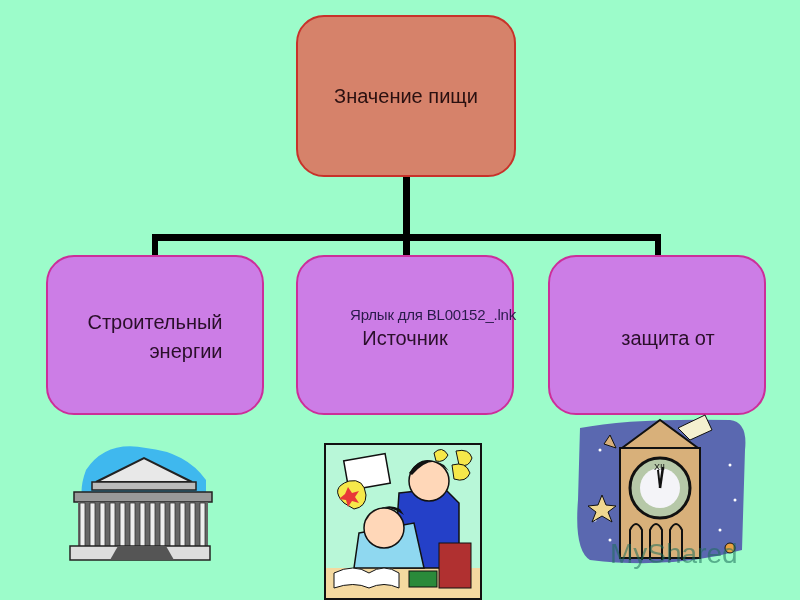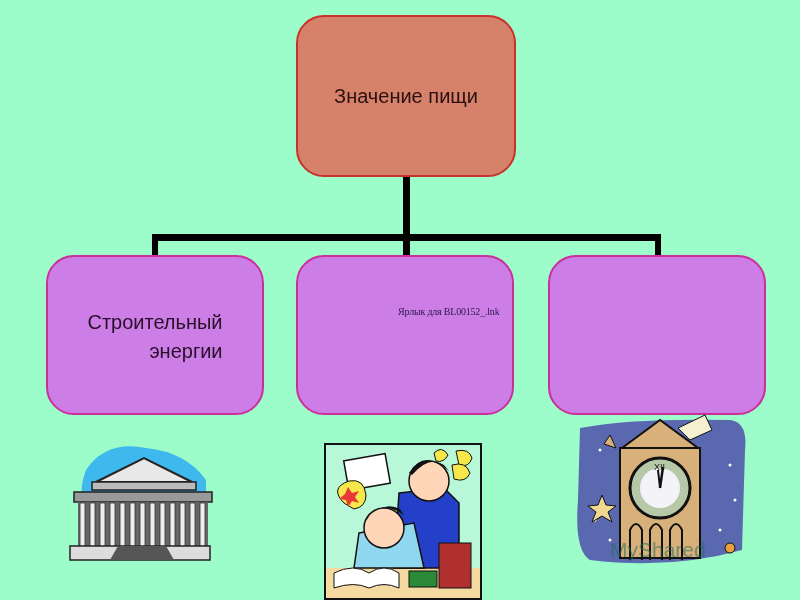--- a/index.html
+++ b/index.html
@@ -20,26 +20,26 @@
     }
     .child {
       top: 255px; width: 218px; height: 160px;
       background: #cc7de6; border: 2px solid #cc2e9a;
     }
     .c1 { left: 46px; }
     .c2 { left: 296px; }
     .c3 { left: 548px; }
     .line { position: absolute; background: #000; }
     .shortcut {
-      position: absolute; left: 350px; top: 306px; font-size: 10px;
-      color: #2a1a4a; font-family: Liberation Serif, serif; letter-spacing: -0.2px; margin-left: 48px;
+      position: absolute; left: 350px; top: 306px; font-size: 15px;
+      color: #2a1a4a; font-family: Liberation Sans, sans-serif; letter-spacing: -0.2px;
     }
     .clip { position: absolute; }
     .watermark {
-      position: absolute; left: 610px; top: 538px; font-size: 21px;
+      position: absolute; left: 610px; top: 538px; font-size: 28px;
       color: rgba(30,110,90,0.55); font-family: "Liberation Sans", sans-serif;
     }
   </style>
 </head>
 <body>
 
 <div class="line" style="left:403px;top:177px;width:7px;height:64px;"></div>
 <div class="line" style="left:152px;top:234px;width:509px;height:7px;"></div>
 <div class="line" style="left:152px;top:234px;width:6px;height:22px;"></div>
 <div class="line" style="left:403px;top:234px;width:7px;height:22px;"></div>
@@ -50,24 +50,26 @@
 </div>
 
 <div class="box child c1">
   <div style="margin-top:4px;text-align:right;">
     <div>Строительный</div>
     <div>энергии</div>
   </div>
 </div>
 <div class="box child c2">
   <div style="margin-top:6px;">
+    <div>Источник</div>
   </div>
 </div>
 <div class="box child c3">
   <div style="margin-top:6px;text-align:left;padding-left:8px;">
+    <div style="padding-left:14px;">защита от</div>
   </div>
 </div>
 
 <div class="shortcut">Ярлык для BL00152_.lnk</div>
 
 <svg class="clip" style="left:66px;top:440px" width="150" height="125" viewBox="0 0 150 125">
   <path d="M20 30 Q40 0 80 8 Q120 12 140 40 L140 95 Q100 110 40 90 Q5 70 20 30Z" fill="#3fb8ee"></path>
   <polygon points="30,42 78,18 126,42" fill="#e8e8e8" stroke="#222" stroke-width="2"></polygon>
   <rect x="26" y="42" width="104" height="8" fill="#bbb" stroke="#222" stroke-width="1.5"></rect>
   <rect x="8" y="52" width="138" height="10" fill="#999" stroke="#222" stroke-width="1.5"></rect>

